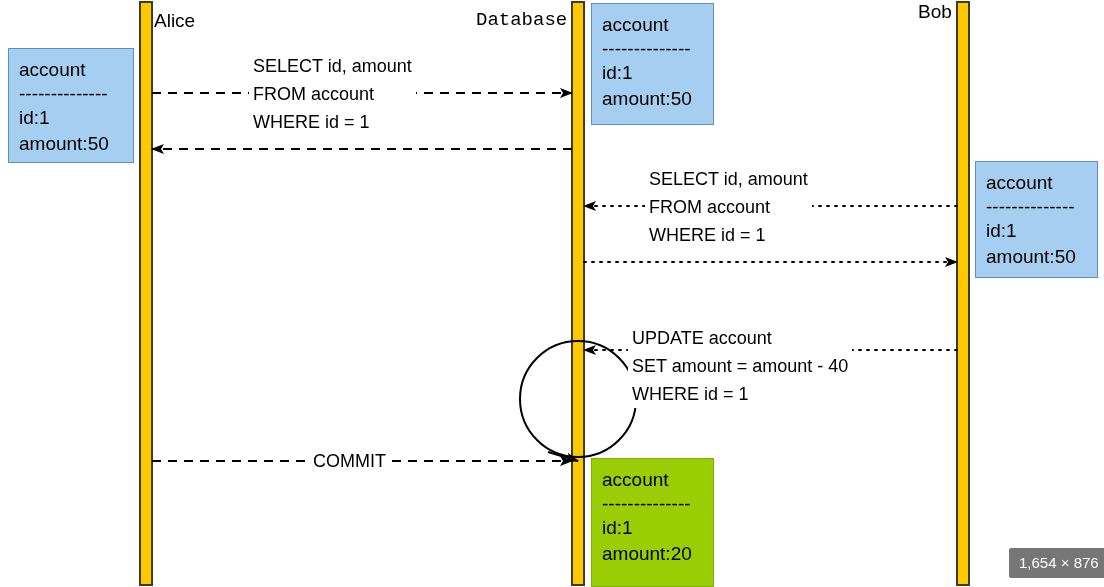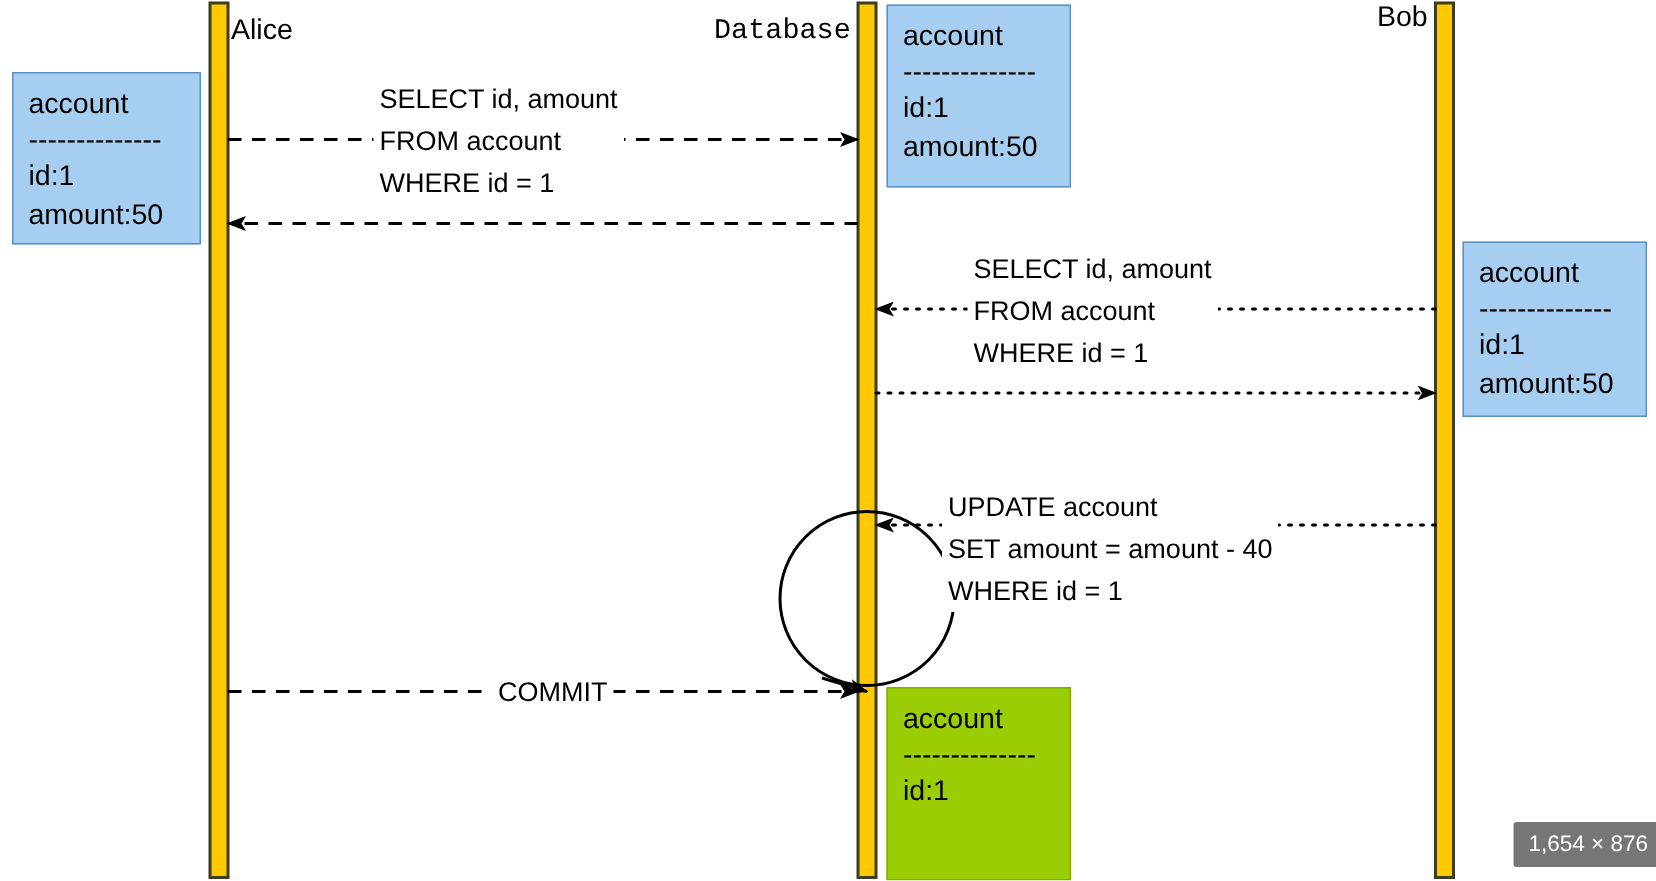--- a/index.html
+++ b/index.html
@@ -145,39 +145,40 @@
     <span class="note-line">account</span>
     <span class="note-sep">--------------</span>
     <span class="note-line">id:1</span>
     <span class="note-line">amount:50</span>
   </div>
 
   <div class="note-box green" style="left:591px; top:458px; width:123px; height:129px;">
     <span class="note-line">account</span>
     <span class="note-sep">--------------</span>
     <span class="note-line">id:1</span>
+    <span class="note-line">amount:20</span>
   </div>
 
   <div class="msg-label" style="left:249px; top:52px;">
     <span class="l">SELECT id, amount</span>
     <span class="l">FROM account</span>
     <span class="l">WHERE id = 1</span>
   </div>
 
   <div class="msg-label" style="left:645px; top:165px;">
     <span class="l">SELECT id, amount</span>
     <span class="l">FROM account</span>
     <span class="l">WHERE id = 1</span>
   </div>
 
   <div class="msg-label" style="left:628px; top:324px;">
     <span class="l">UPDATE account</span>
     <span class="l">SET amount = amount - 40</span>
     <span class="l">WHERE id = 1</span>
   </div>
 
-  <div class="msg-label" style="left:328px; top:447px;">
+  <div class="msg-label" style="left:309px; top:447px;">
     <span class="l">COMMIT</span>
   </div>
 
   <div class="size-badge" style="left:1009px; top:548px;">1,654 × 876</div>
 
 </div>
 
 </body></html>

